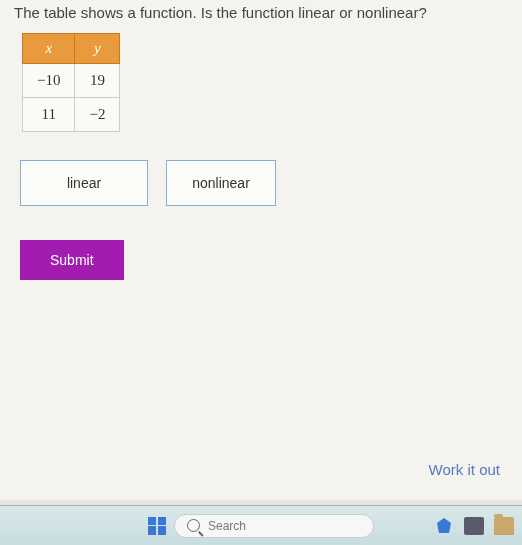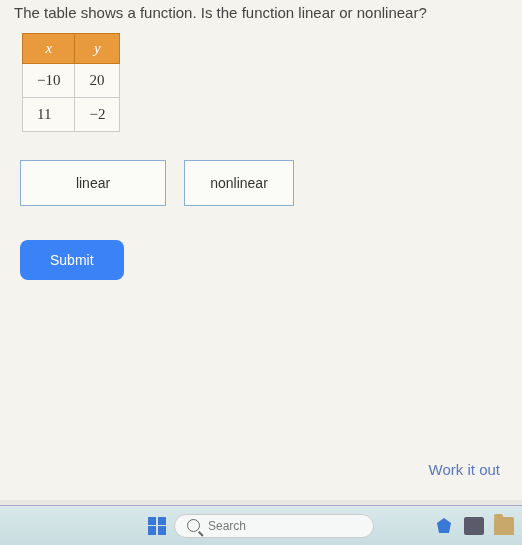--- a/index.html
+++ b/index.html
@@ -35,51 +35,51 @@
       border: 1px solid #c77a1c;
       text-align: center;
       font-family: Georgia, serif;
       font-size: 15px;
     }
     .data-table td {
       background: #fcfaf5;
       color: #333;
       padding: 8px 14px;
       border: 1px solid #ccc;
-      text-align: left;
+      text-align: center;
       font-family: Georgia, serif;
       font-size: 15px;
       min-width: 40px;
     }
     .choices {
       display: flex;
       gap: 18px;
       margin-left: 6px;
       margin-bottom: 34px;
     }
     .choice-btn {
       border: 1px solid #8aaed6;
       background: #fbfbf7;
       color: #333;
       padding: 14px 0;
-      width: 146px;
+      width: 128px;
       text-align: center;
       font-size: 14px;
       cursor: pointer;
     }
     .choice-btn:nth-child(2) { width: 110px; }
     .submit-btn {
-      background: #3b82f6;
+      background: #a21caf;
       color: #fff;
       border: none;
       padding: 12px 30px;
       font-size: 14px;
       cursor: pointer;
       margin-left: 6px;
-      border-radius: 8px;
+      border-radius: 0;
     }
     .work-it-out {
       position: absolute;
       right: 22px;
       bottom: 67px;
       color: #5a78c0;
       font-size: 15px;
       cursor: pointer;
     }
     .taskbar {
@@ -165,21 +165,21 @@
   <div class="question">The table shows a function. Is the function linear or nonlinear?</div>
 
   <table class="data-table">
     <tbody>
         <tr>
       <th>x</th>
       <th>y</th>
     </tr>
     <tr>
       <td>−10</td>
-      <td>20</td>
+      <td>19</td>
     </tr>
     <tr>
       <td>11</td>
       <td>−2</td>
     </tr>
   </tbody>
     </table>
 
   <div class="choices">
     <button class="choice-btn">linear</button>

